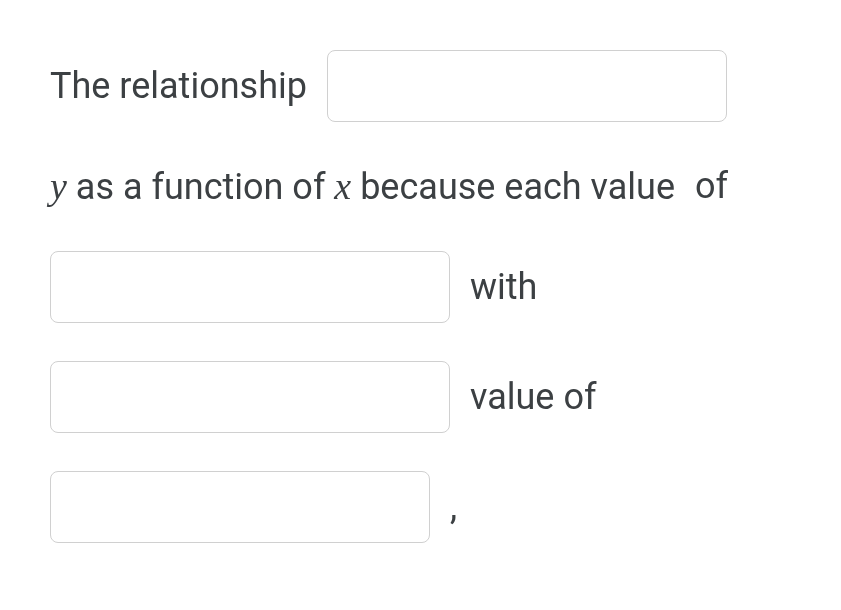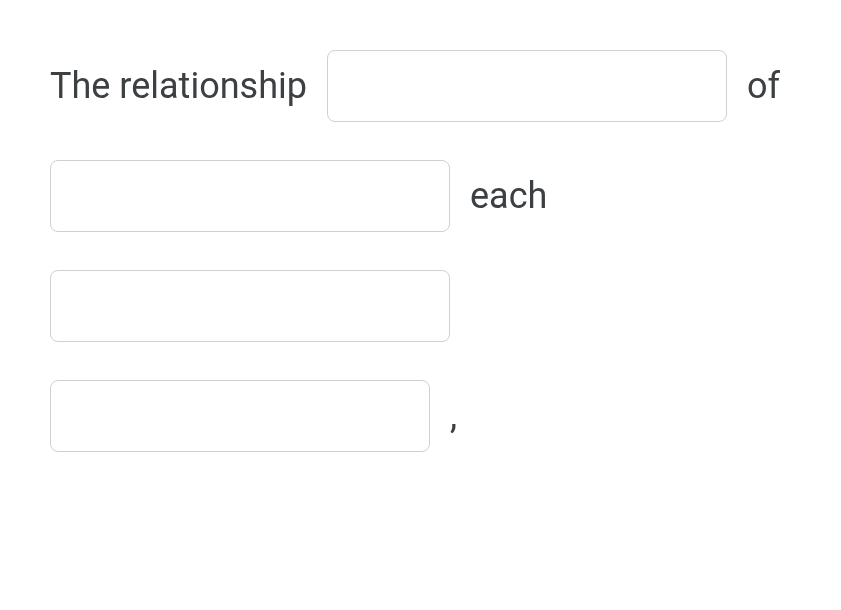--- a/index.html
+++ b/index.html
@@ -45,22 +45,26 @@
     .blank.w3 { width: 400px; }
     .blank.w4 { width: 380px; }
   </style>
 </head>
 <body>
 
 <div class="container">
   <span class="text">The relationship</span>
   <span class="blank w1"></span>
 
+  <span class="text">
+    <span class="ital">y</span><span> as a function of </span><span class="ital">x</span><span> because each value</span>
+  </span>
 
   <span class="text">of</span>
   <span class="blank w2"></span>
 
-  <span class="text">each</span>
+  <span class="text">with</span>
   <span class="blank w3"></span>
+  <span class="text">value of</span>
 
   <span class="blank w4"></span>
   <span class="text">,</span>
 </div>
 
 </body></html>

